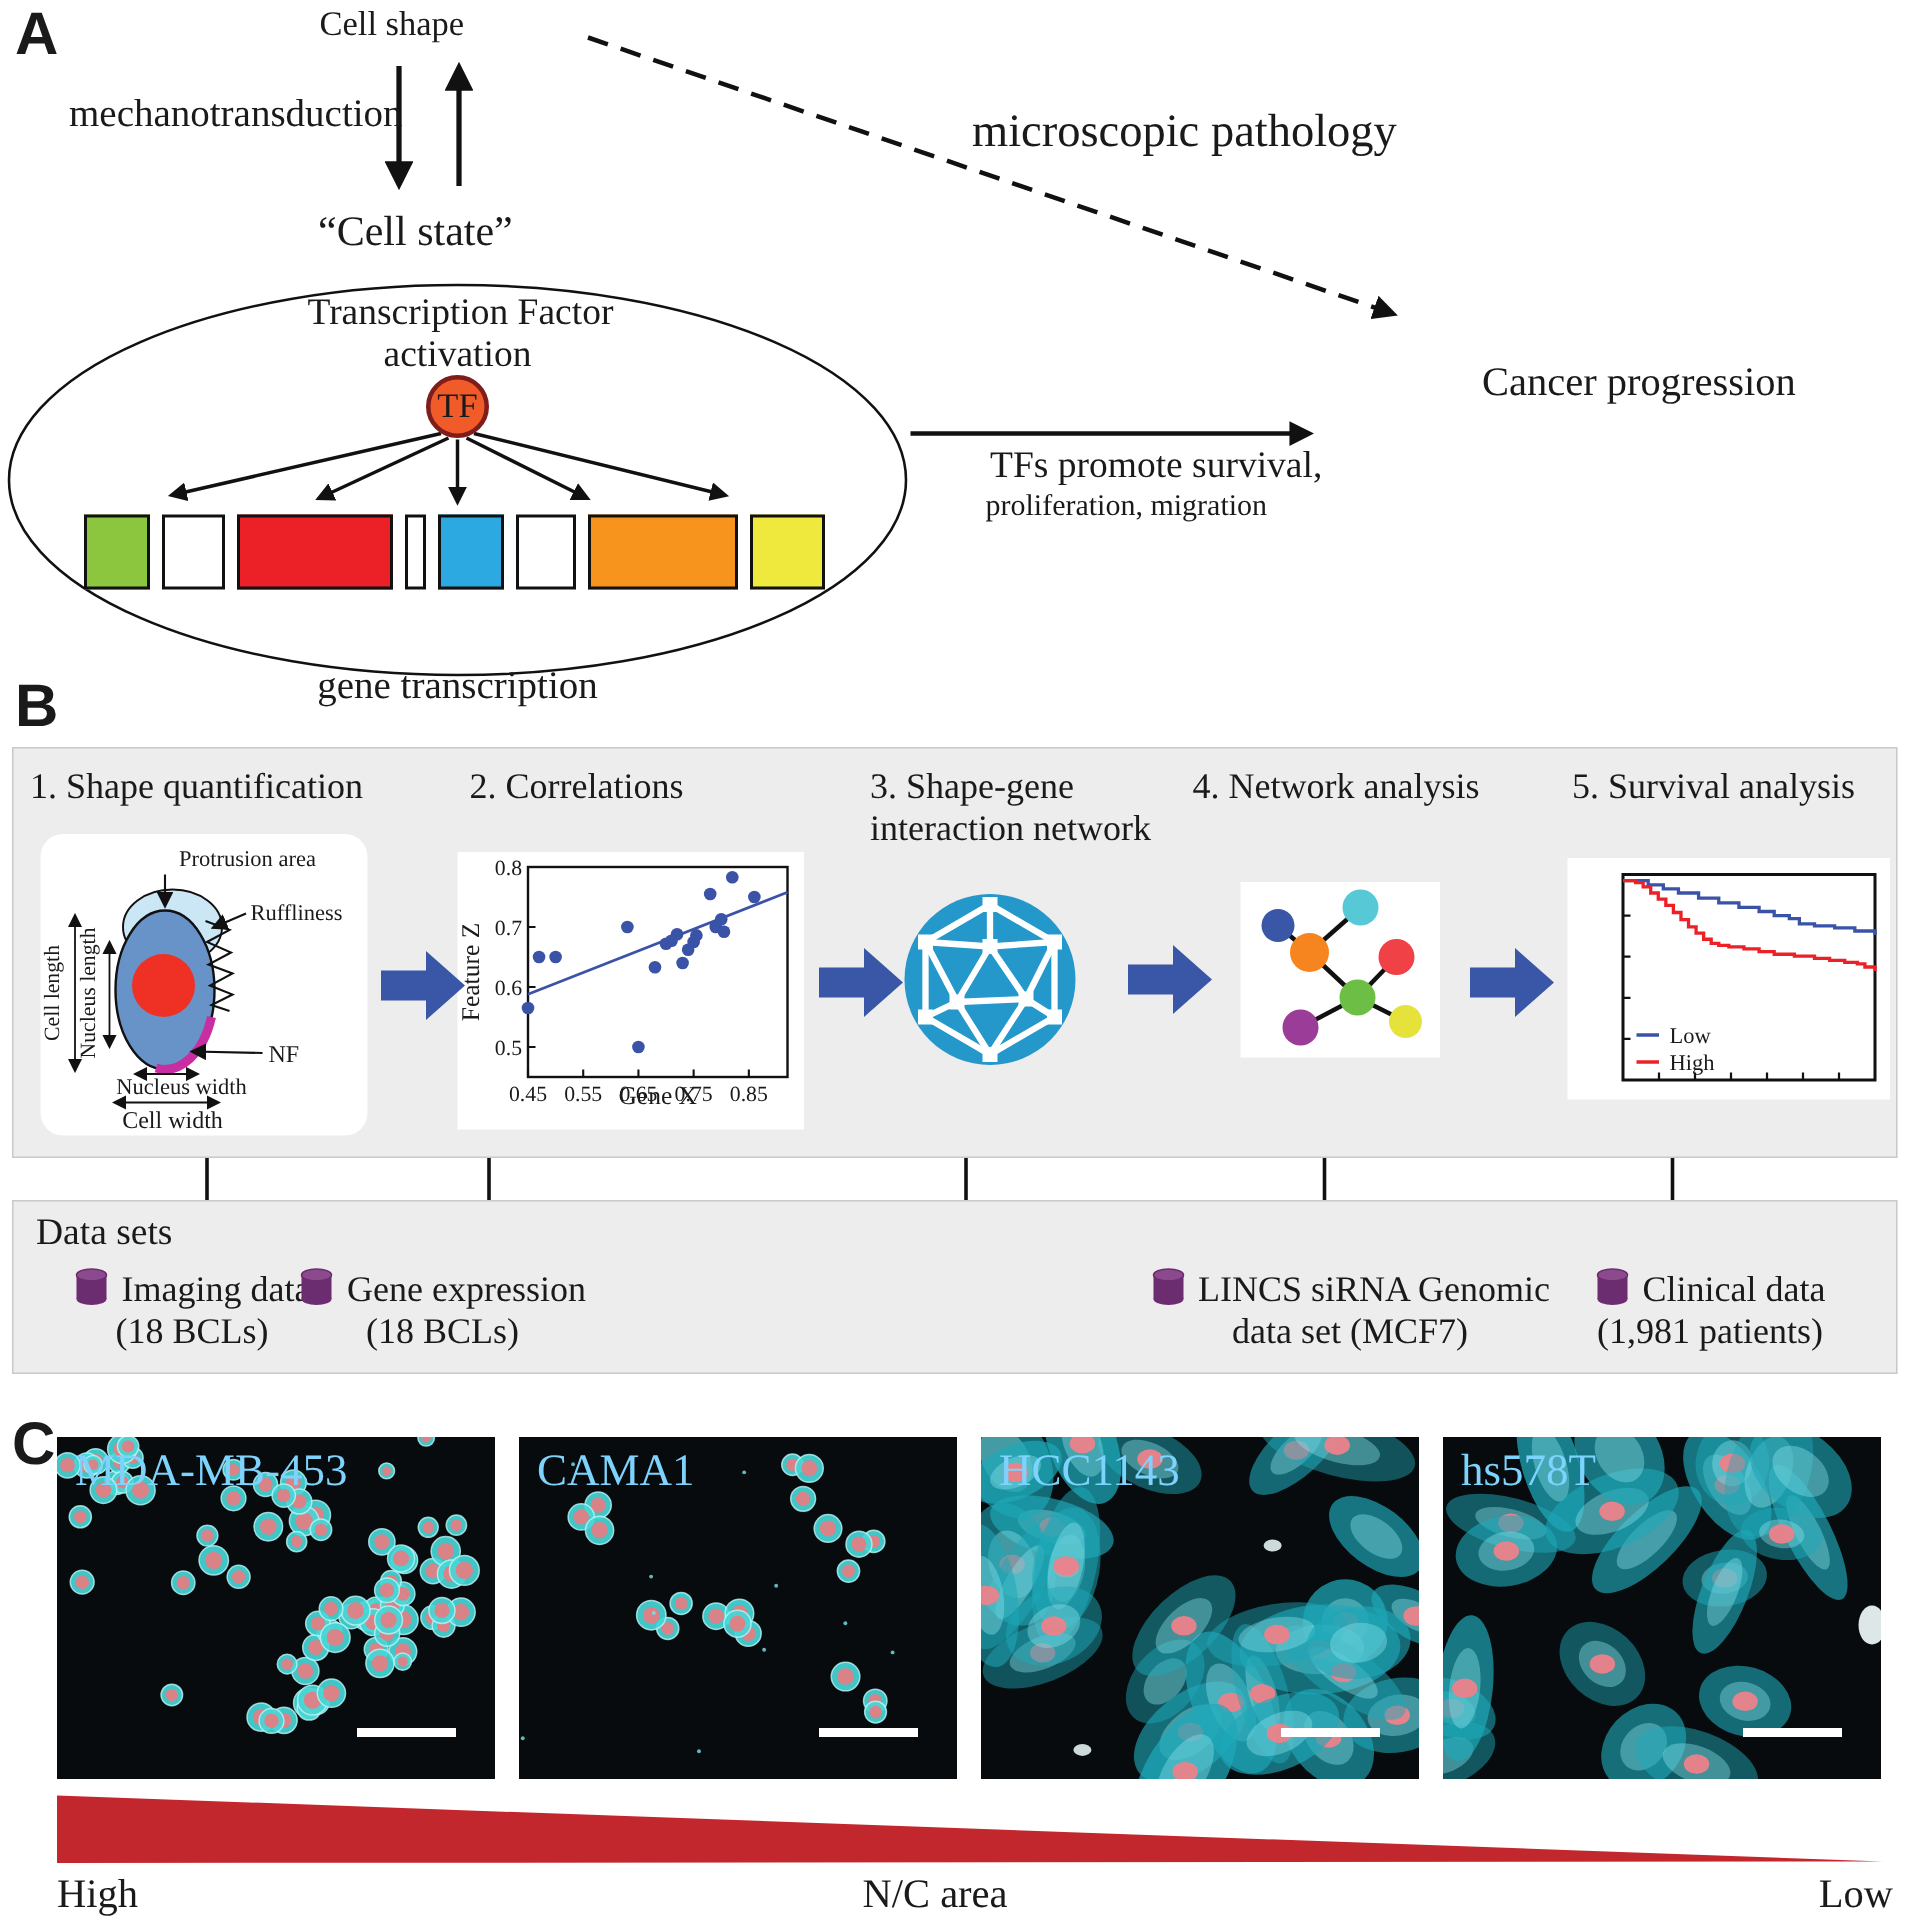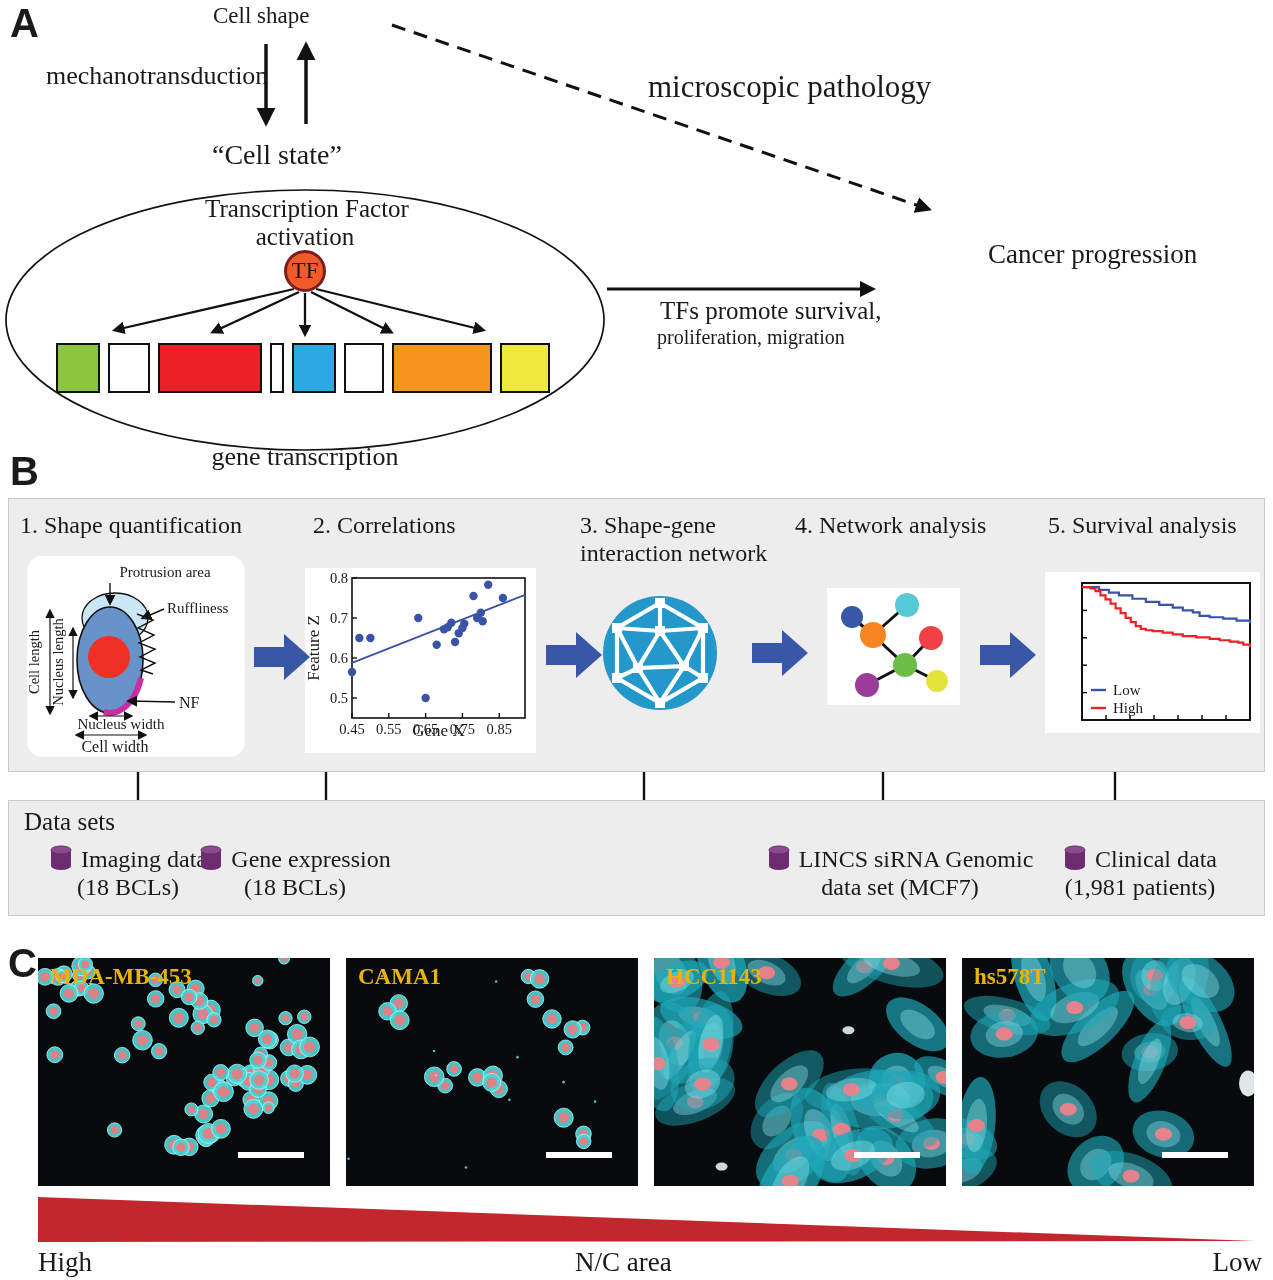--- a/index.html
+++ b/index.html
@@ -11,21 +11,21 @@
   .whitebox{position:absolute;background:#fff;}
   .stephead{position:absolute;font-size:24px;line-height:1.1;white-space:nowrap;}
   .conn{position:absolute;left:0;top:0;pointer-events:none;}
   .generow{position:absolute;display:flex;gap:8px;}
   .gbox{height:50px;border:2px solid #111;box-sizing:border-box;background:#fff;}
   .tfcircle{position:absolute;width:42px;height:42px;border-radius:50%;border:3px solid #7f1d1d;
             display:flex;align-items:center;justify-content:center;font-size:23px;box-sizing:border-box;}
   .ds-item{position:absolute;text-align:center;font-size:24px;}
   .ds-row{display:flex;align-items:center;justify-content:center;gap:8px;}
   .micro{position:absolute;width:292px;height:228px;background:#070b0d;overflow:hidden;}
-  .micro-label{position:absolute;left:12px;top:6px;color:#eab308;font-weight:bold;font-size:23px;}
+  .micro-label{position:absolute;left:12px;top:6px;color:#7dd3fc;font-weight:normal;font-size:30px;}
   .scalebar{position:absolute;left:200px;top:194px;width:66px;height:6px;background:#fff;}
   svg text{font-family:"Liberation Serif","DejaVu Serif",serif;fill:#1a1a1a;}
 </style>
 </head>
 <body>
 
 <div class="page">
 
   <svg class="conn" width="1273" height="1280">
     <defs>

